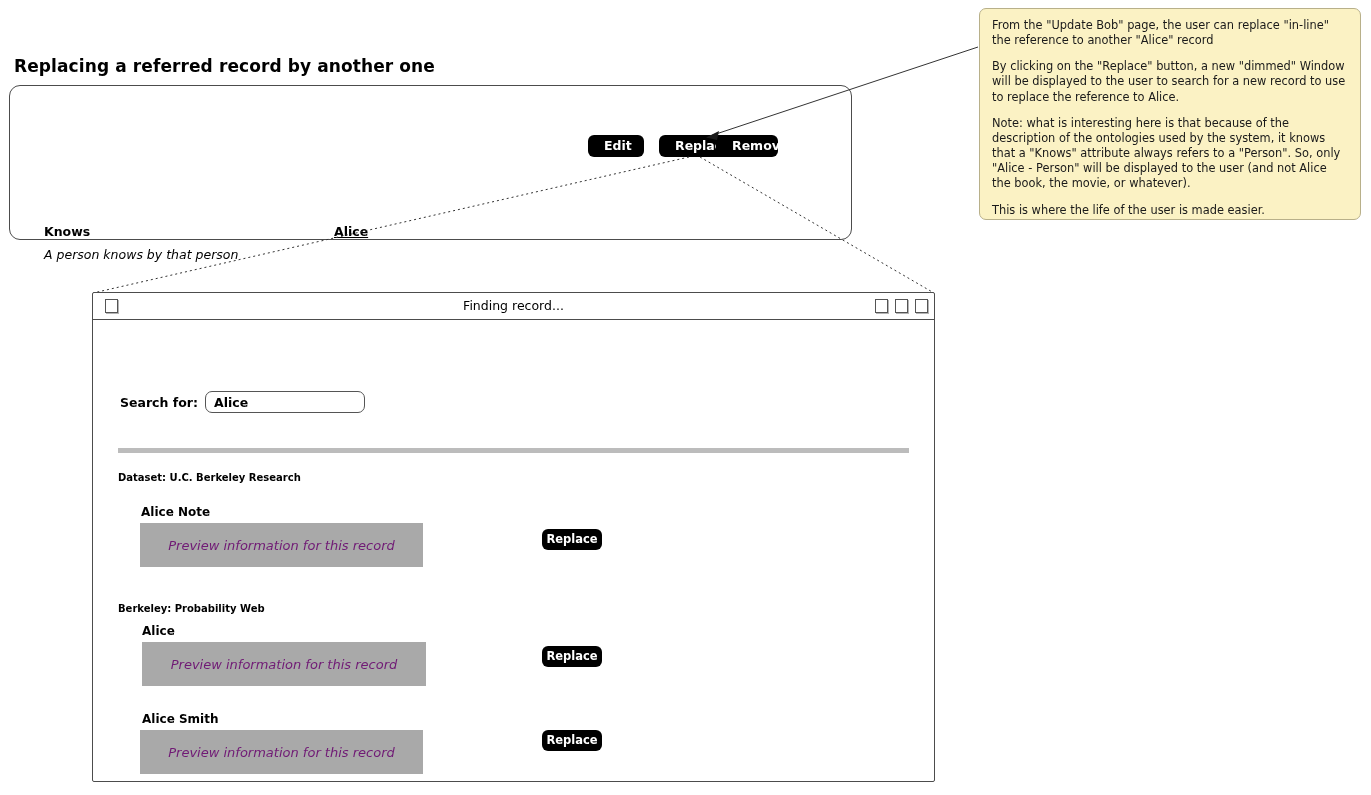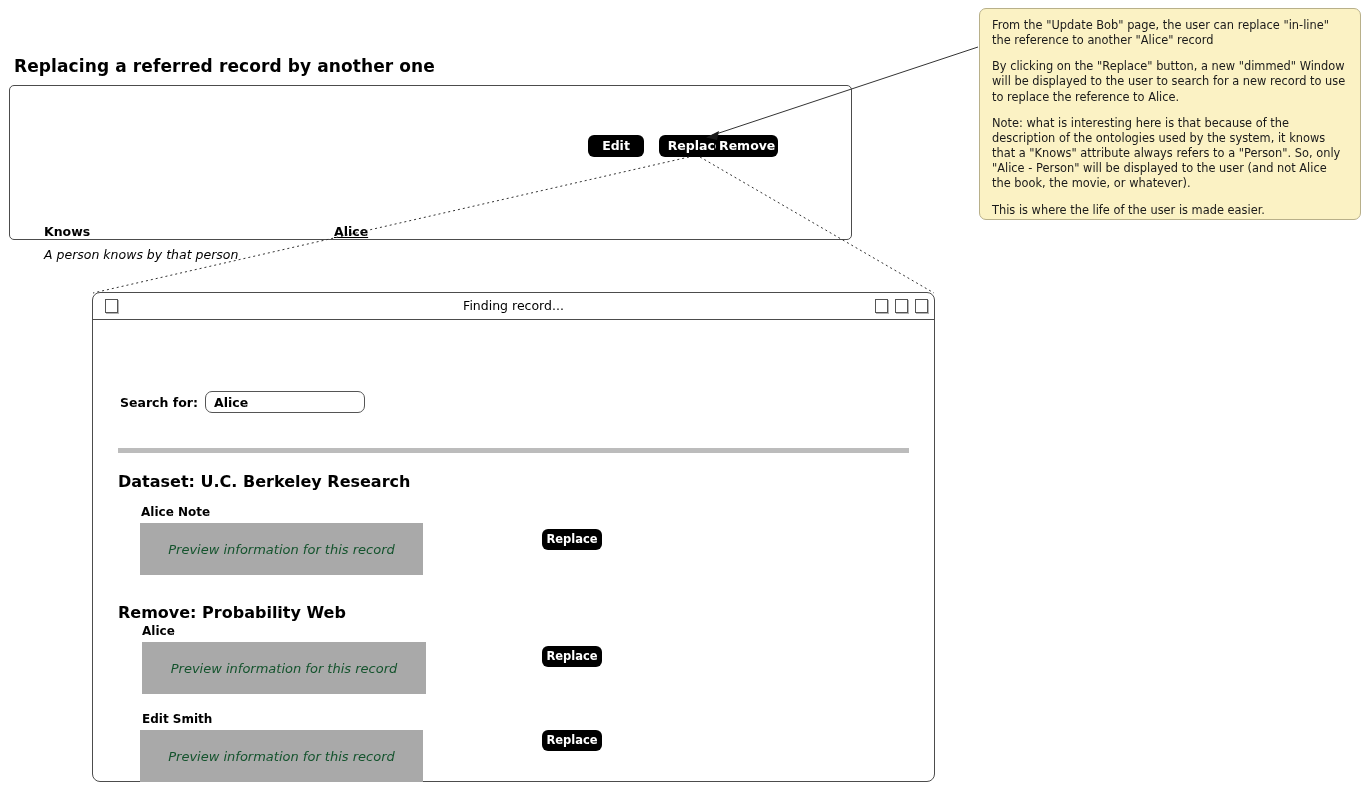--- a/index.html
+++ b/index.html
@@ -29,21 +29,21 @@
   }
 
   
   #record-panel {
     position: absolute;
     left: 9px;
     top: 85px;
     width: 843px;
     height: 155px;
     border: 1px solid #4c4c4c;
-    border-radius: 5px;
+    border-radius: 11px;
     background: transparent;
     box-sizing: border-box;
   }
   #attr-name {
     position: absolute;
     left: 34px;
     top: 138px;
     font-size: 12.5px;
     font-weight: bold;
   }
@@ -67,21 +67,21 @@
 
   
   .pill-btn {
     position: absolute;
     background: #000000;
     color: #ffffff;
     font-size: 12.5px;
     font-weight: bold;
     border: none;
     border-radius: 6px;
-    padding: 0 3px;
+    padding: 0 16px;
     height: 22px;
     line-height: 22px;
     text-align: center;
     cursor: pointer;
     white-space: nowrap;
     font-family: "DejaVu Sans", "Liberation Sans", sans-serif;
   }
   #btn-edit    { left: 588px; top: 135px; width: 56px; }
   #btn-replace { left: 659px; top: 135px; width: 73px; }
   #btn-remove  { left: 716px; top: 135px; width: 62px; }
@@ -118,21 +118,21 @@
   
   #dialog-window {
     position: absolute;
     left: 92px;
     top: 292px;
     width: 843px;
     height: 490px;
     border: 1px solid #4c4c4c;
     background: #ffffff;
     box-sizing: border-box;
-    border-radius: 8px;
+    border-radius: 2px;
   }
   #dialog-titlebar {
     position: relative;
     height: 27px;
     border-bottom: 1px solid #4c4c4c;
     box-sizing: border-box;
   }
   #dialog-title {
     position: absolute;
     left: 0;
@@ -198,38 +198,38 @@
   }
 
   
   #results { position: absolute; left: 0; top: 0; width: 100%; }
 
   .dataset-group { position: absolute; left: 0; width: 100%; }
   .dataset-title {
     position: absolute;
     left: 25px;
     top: 0;
-    font-size: 16px;
+    font-size: 10px;
     font-weight: bold;
     white-space: nowrap;
   }
   .record-item { position: absolute; left: 0; width: 100%; }
   .record-name {
     position: absolute;
     top: 0;
     font-size: 12px;
     font-weight: bold;
     white-space: nowrap;
   }
   .preview-box {
     position: absolute;
     top: 20px;
-    height: 52px;
+    height: 44px;
     background: #a9a9a9;
-    color: #14532d;
+    color: #701a75;
     font-size: 13px;
     font-style: italic;
     display: flex;
     align-items: center;
     justify-content: center;
     box-sizing: border-box;
   }
   .record-replace-btn {
     position: absolute;
     top: 25px;
@@ -290,29 +290,29 @@
     <div id="results">
         <div class="dataset-group" style="top: 152px;">
           <div class="dataset-title">Dataset: U.C. Berkeley Research</div>
         </div>
         <div class="record-item" style="top: 0px;">
           <div class="record-name" style="top: 185px; left: 48px;">Alice Note</div>
           <div class="preview-box" style="top: 203px; left: 47px; width: 283px;">Preview information for this record</div>
           <button class="record-replace-btn" style="top: 209px;">Replace</button>
         </div>
         <div class="dataset-group" style="top: 283px;">
-          <div class="dataset-title">Remove: Probability Web</div>
+          <div class="dataset-title">Berkeley: Probability Web</div>
         </div>
         <div class="record-item" style="top: 0px;">
           <div class="record-name" style="top: 304px; left: 49px;">Alice</div>
           <div class="preview-box" style="top: 322px; left: 49px; width: 284px;">Preview information for this record</div>
           <button class="record-replace-btn" style="top: 326px;">Replace</button>
         </div>
         <div class="record-item" style="top: 0px;">
-          <div class="record-name" style="top: 392px; left: 49px;">Edit Smith</div>
+          <div class="record-name" style="top: 392px; left: 49px;">Alice Smith</div>
           <div class="preview-box" style="top: 410px; left: 47px; width: 283px;">Preview information for this record</div>
           <button class="record-replace-btn" style="top: 410px;">Replace</button>
         </div>
       </div>
   </div>
 
 </div>
 
 <div id="annotation">
     <p>From the "Update Bob" page, the user can replace "in-line" the reference to another "Alice" record</p>

